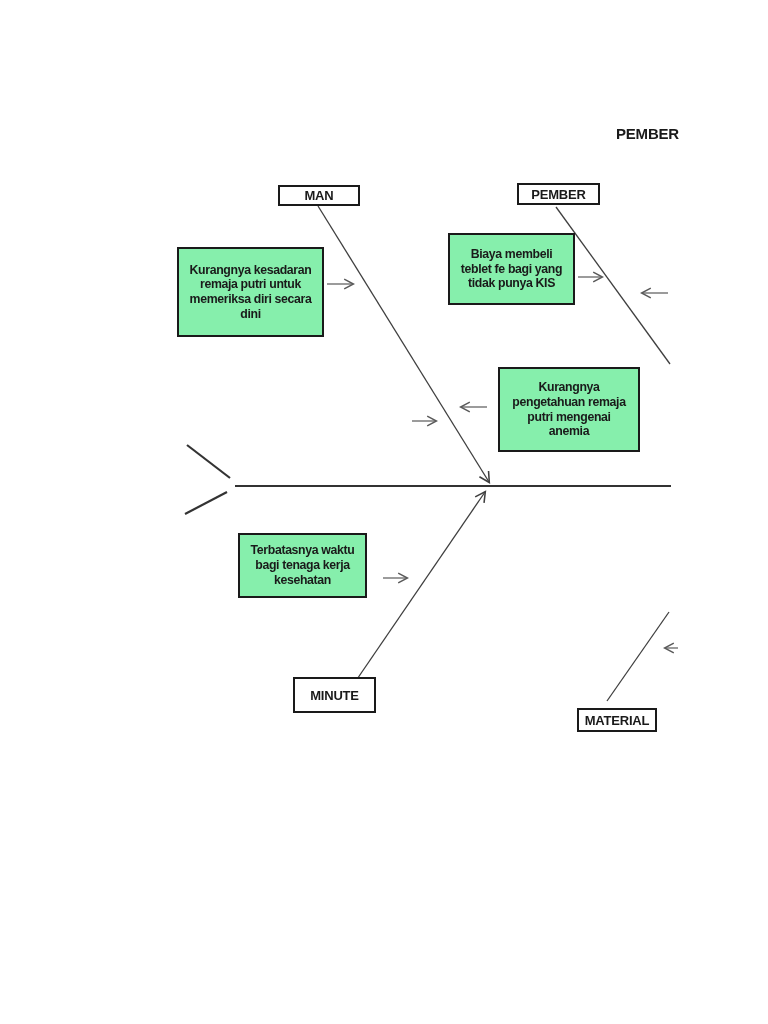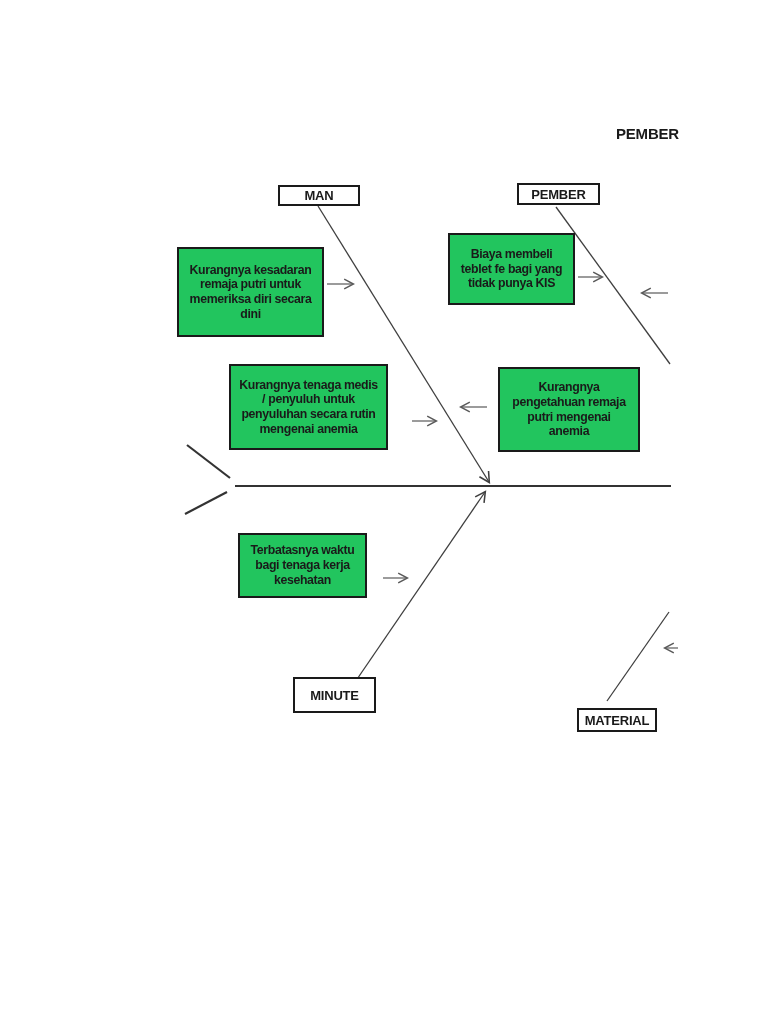--- a/index.html
+++ b/index.html
@@ -4,21 +4,21 @@
 <style>
   html,body{margin:0;padding:0;background:#ffffff;}
   #page{position:relative;width:768px;height:1024px;background:#ffffff;overflow:hidden;
         font-family:"Liberation Sans","DejaVu Sans",sans-serif;color:#1a1a1a;}
   #lines{position:absolute;left:0;top:0;width:768px;height:1024px;}
   .doc-title{position:absolute;left:616px;top:125px;font-size:15px;font-weight:bold;
              letter-spacing:-0.2px;white-space:nowrap;}
   .cat-box{position:absolute;border:2px solid #1a1a1a;background:#ffffff;
            display:flex;align-items:center;justify-content:center;
            font-size:13px;font-weight:bold;letter-spacing:-0.2px;box-sizing:border-box;}
-  .cause-box{position:absolute;border:2px solid #1a1a1a;background:#22c55e;
+  .cause-box{position:absolute;border:2px solid #1a1a1a;background:#86efac;
              display:flex;align-items:center;justify-content:center;box-sizing:border-box;
              text-align:center;font-size:12.3px;font-weight:bold;line-height:1.2;
              letter-spacing:-0.35px;white-space:pre-line;padding:2px 3px;}
   #man-label{left:278px;top:185px;width:82px;height:21px;}
   #money-label{left:517px;top:183px;width:83px;height:22px;}
   #minute-label{left:293px;top:677px;width:83px;height:36px;}
   #material-label{left:577px;top:708px;width:80px;height:24px;}
   #cause1{left:177px;top:247px;width:147px;height:90px;}
   #cause2{left:448px;top:233px;width:127px;height:72px;}
   #cause3{left:229px;top:364px;width:159px;height:86px;}
@@ -77,26 +77,20 @@
     <span>Kurangnya kesadaran
 remaja putri untuk
 memeriksa diri secara
 dini</span>
   </div>
   <div id="cause2" class="cause-box">
     <span>Biaya membeli
 teblet fe bagi yang
 tidak punya KIS</span>
   </div>
-  <div id="cause3" class="cause-box">
-    <span>Kurangnya tenaga medis
-/ penyuluh untuk
-penyuluhan secara rutin
-mengenai anemia</span>
-  </div>
   <div id="cause4" class="cause-box">
     <span>Kurangnya
 pengetahuan remaja
 putri mengenai
 anemia</span>
   </div>
   <div id="cause5" class="cause-box">
     <span>Terbatasnya waktu
 bagi tenaga kerja
 kesehatan</span>

